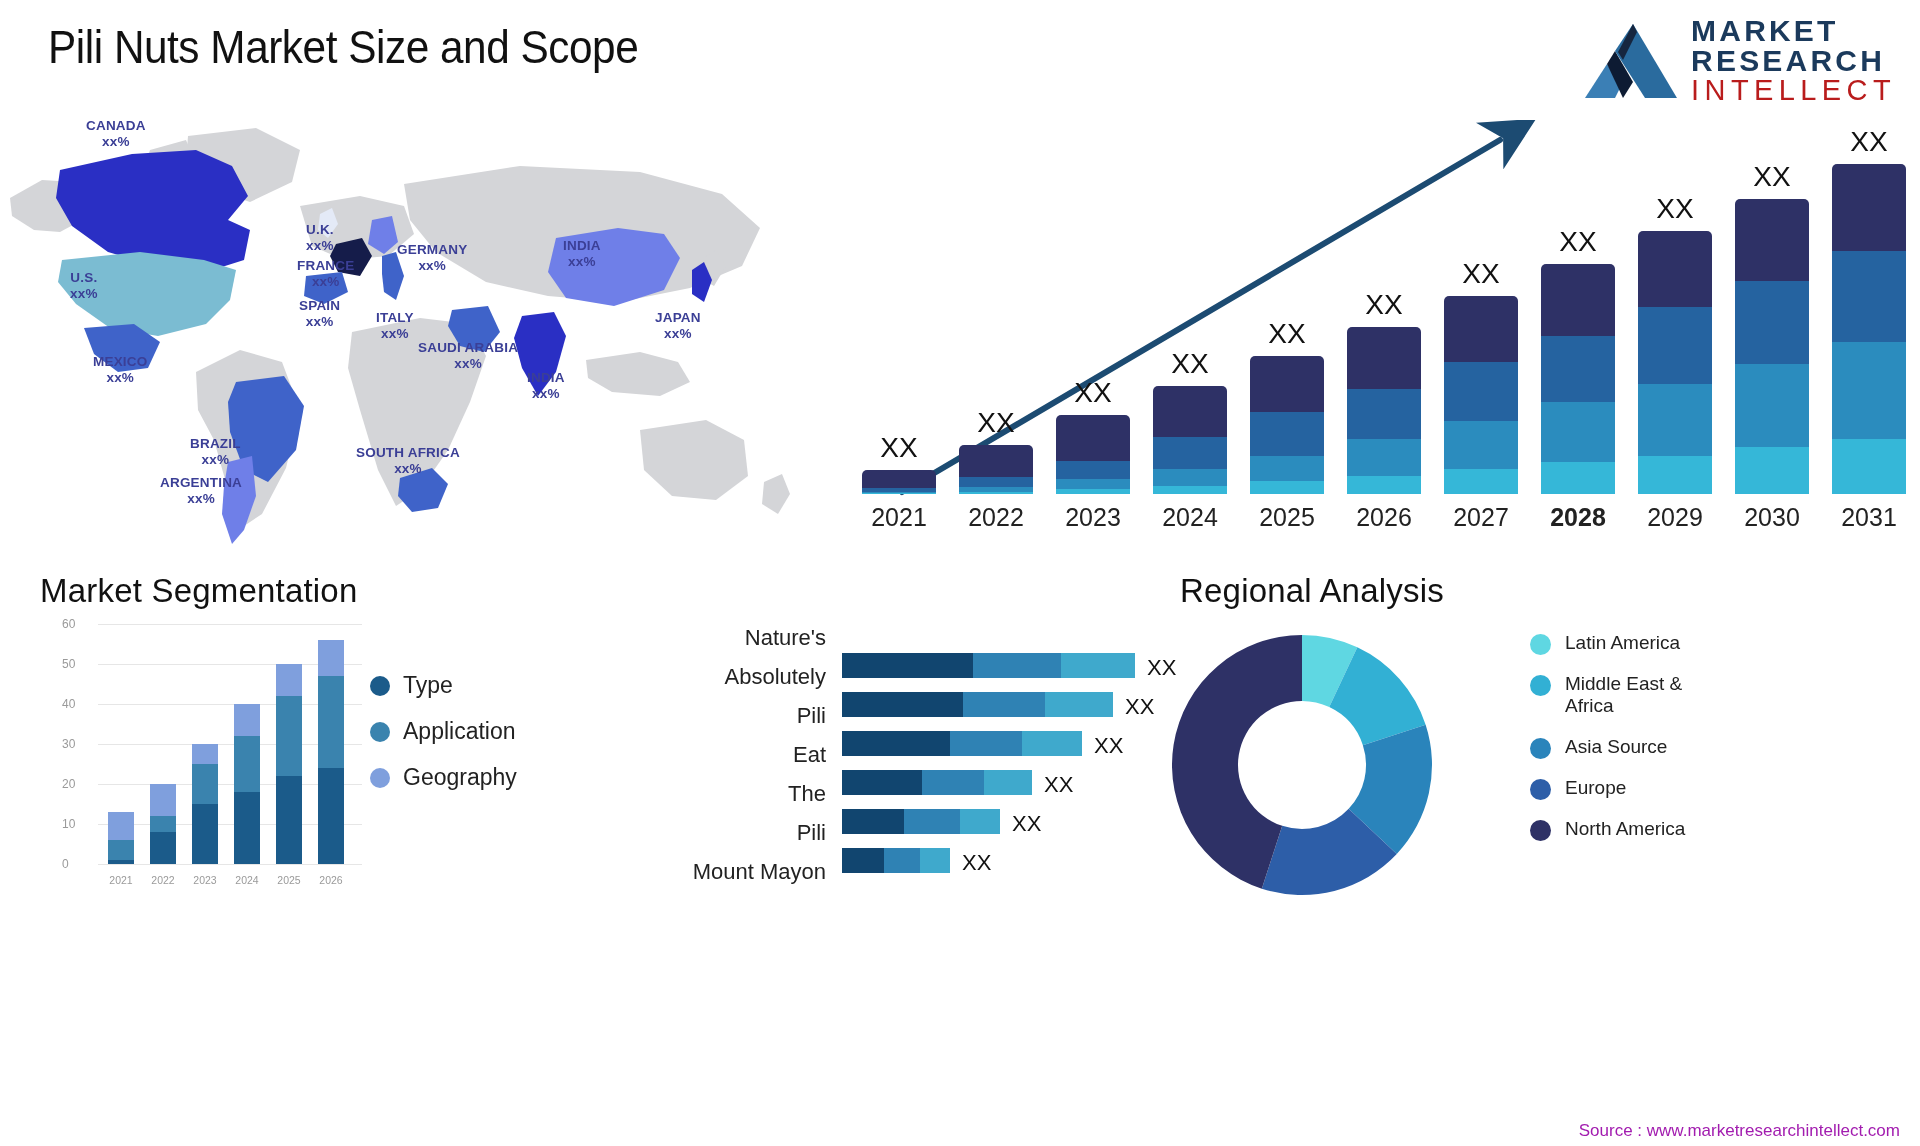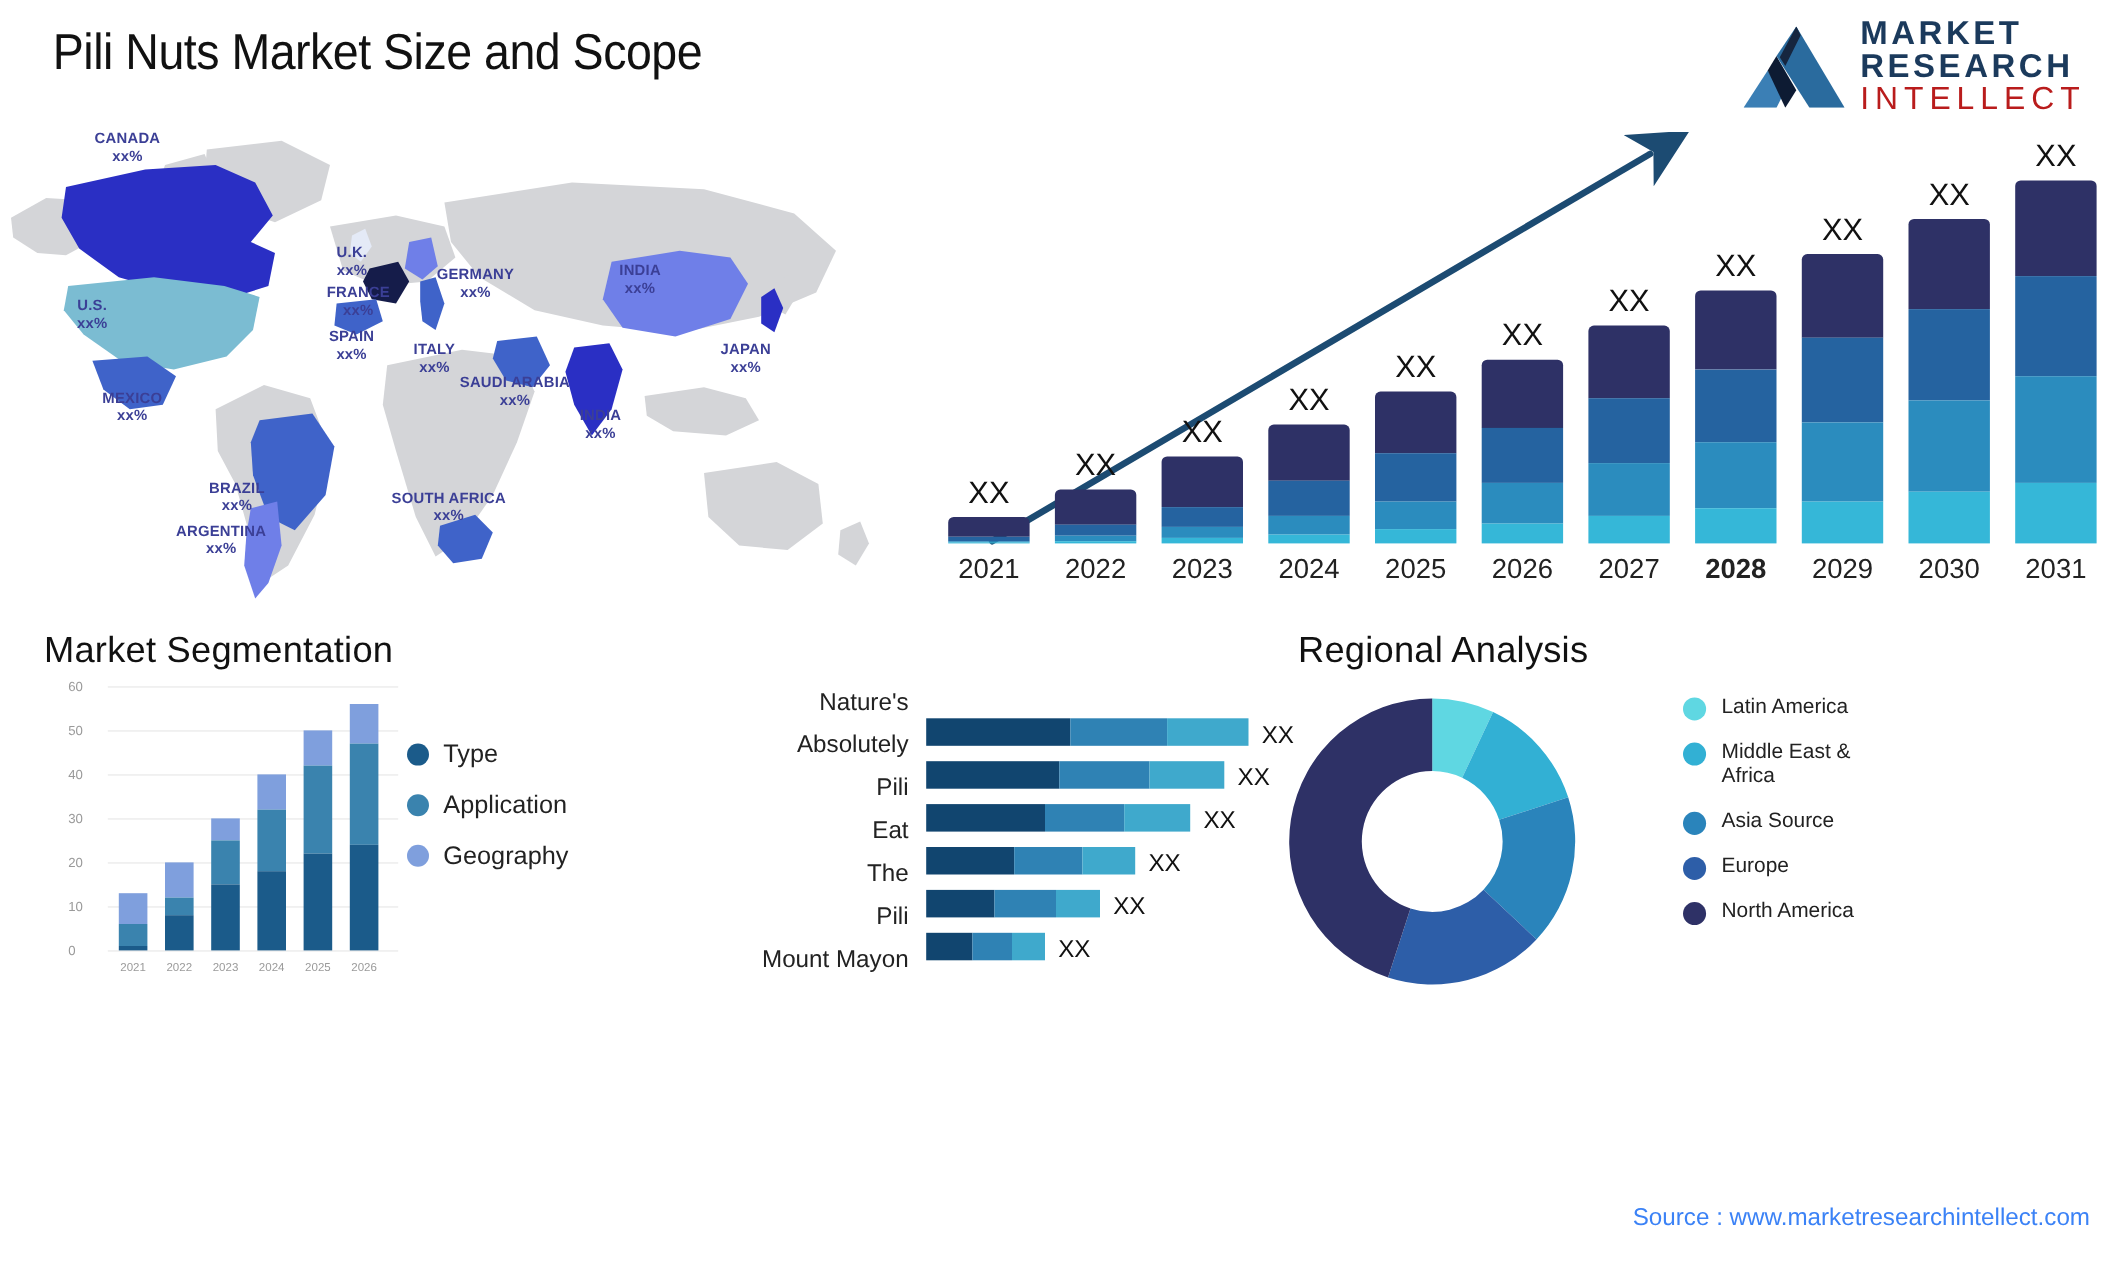--- a/index.html
+++ b/index.html
@@ -114,22 +114,22 @@
   #region-panel{left:1160px;top:572px;width:760px;height:380px;}
   #region-title{position:absolute;left:20px;top:0;}
   #donut-wrap{position:absolute;left:-98px;top:48px;width:480px;height:290px;}
   #region-legend{position:absolute;left:370px;top:60px;}
   .rleg-row{display:flex;align-items:flex-start;gap:14px;margin-bottom:18px;}
   .rleg-dot{width:21px;height:21px;border-radius:50%;flex:none;margin-top:2px;}
   .rleg-text{font-size:19px;color:#222;line-height:1.18;max-width:150px;}
 
   
   #source{
-    right:20px;bottom:26px;
-    font-size:22px;color:#3b82f6;
+    right:20px;bottom:5px;
+    font-size:17px;color:#a21caf;
   }
 </style>
 </head>
 <body>
 
 <div class="abs" id="page-title">Pili Nuts Market Size and Scope</div>
 
 <div class="abs" id="logo">
   <svg class="mark" viewBox="0 0 92 74">
     <polygon points="0,74 22,40 36,62 30,74" fill="#3b7fb5"></polygon>

